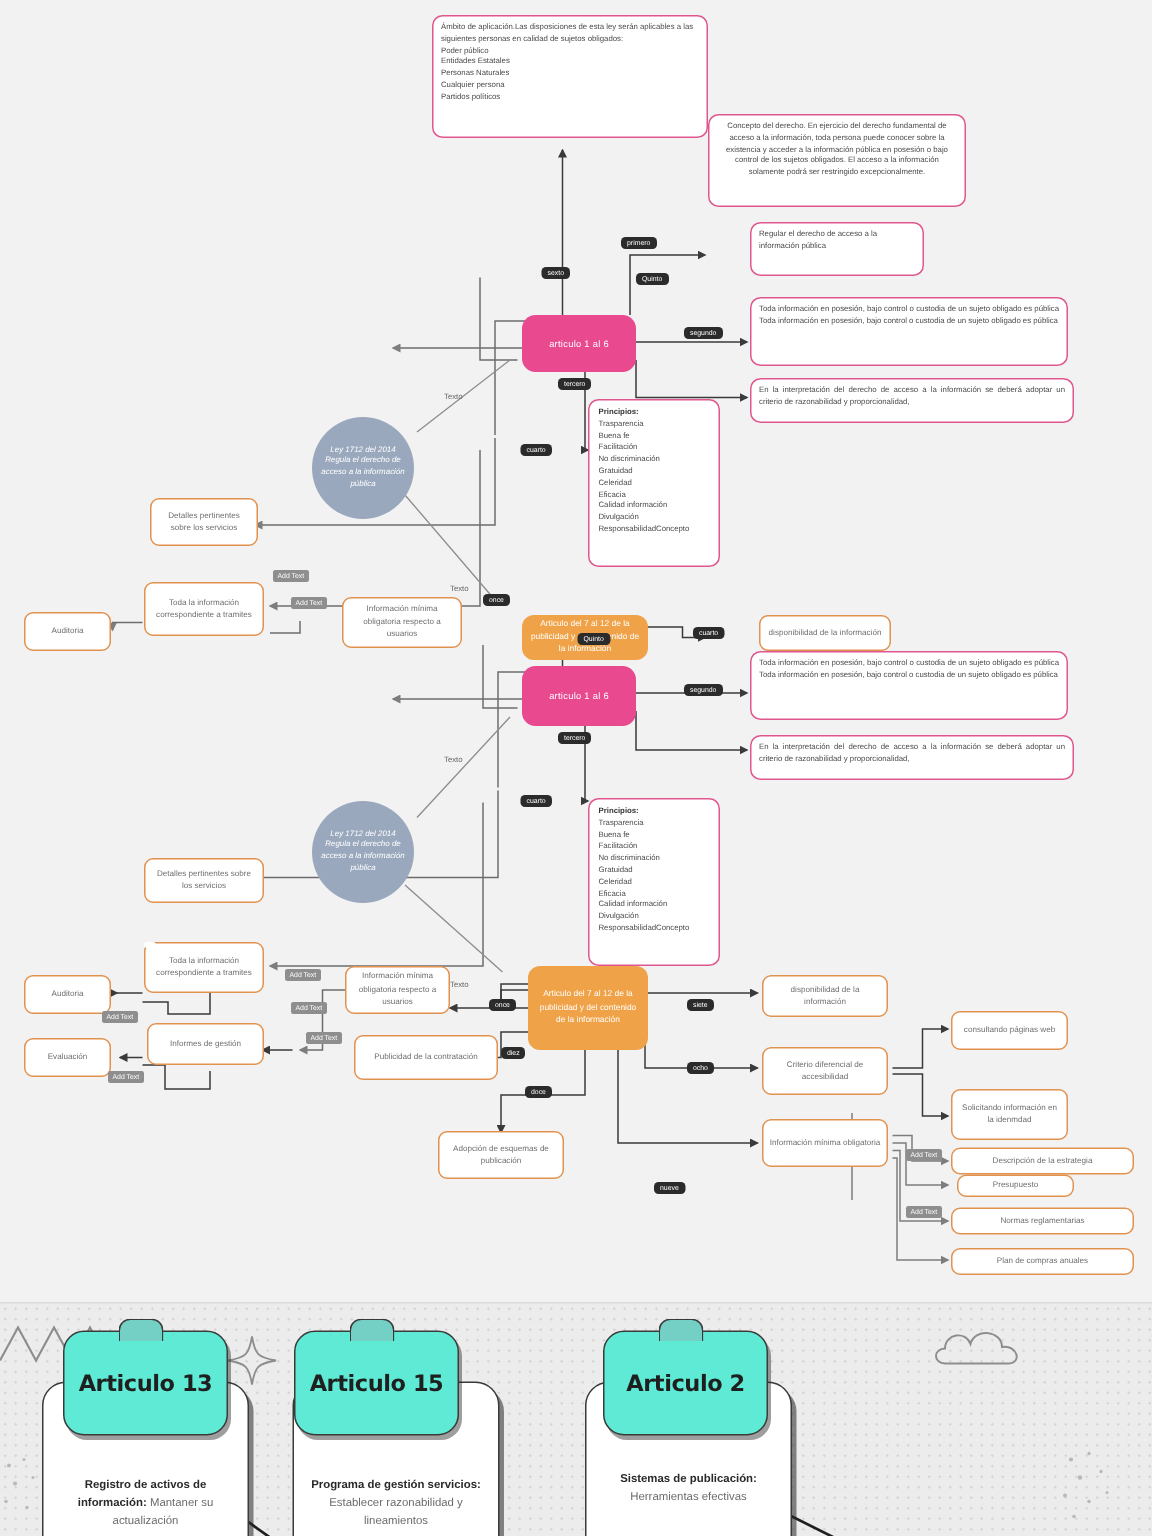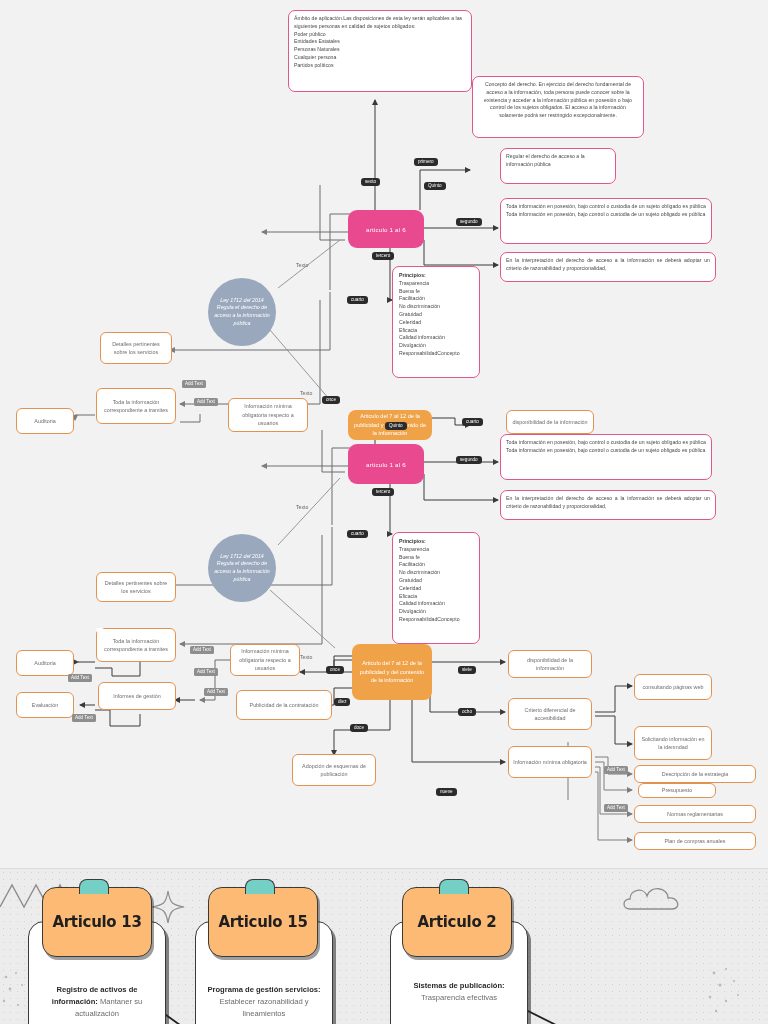--- a/index.html
+++ b/index.html
@@ -66,21 +66,21 @@
     position:absolute;left:0;top:0;right:0;bottom:0;
     background-image:radial-gradient(#d2d2d2 0.8px, transparent 0.9px);
     background-size:7px 7px;
   }
   .card{
     position:absolute;width:136px;height:118px;background:#fff;
     border:1.6px solid #3a3a3a;border-radius:16px;
     box-shadow:3px 4px 0 rgba(40,40,40,.55);
   }
   .tag{
-    position:absolute;width:108px;height:68px;background:#fdba74;
+    position:absolute;width:108px;height:68px;background:#5eead4;
     border:1.6px solid #3a3a3a;border-radius:14px;
     box-shadow:2px 3px 0 rgba(40,40,40,.45);
     display:flex;align-items:center;justify-content:center;
     color:#1f1f1f;font-family:"DejaVu Sans",sans-serif;font-weight:bold;
     font-size:15px;letter-spacing:-.3px;
   }
   .tag:before{
     content:"";position:absolute;left:36px;top:-9px;width:28px;height:14px;
     background:#74d0c4;border:1.6px solid #3a3a3a;border-bottom:none;
     border-radius:8px 8px 0 0;
@@ -409,25 +409,25 @@
   </div>
   <div class="tag" style="left:42px;top:18px;">
     <span>Articulo 13</span>
   </div>
 
   <div class="card" style="left:195px;top:52px;">
     <div class="cardtext">
       <b>Programa de gestión servicios:</b><span> Establecer razonabilidad y lineamientos</span>
     </div>
   </div>
-  <div class="tag" style="left:208px;top:18px;">
+  <div class="tag" style="left:196px;top:18px;">
     <span>Articulo 15</span>
   </div>
 
   <div class="card" style="left:390px;top:52px;">
     <div class="cardtext" style="top:58px;">
-      <b>Sistemas de publicación:</b><span> Trasparencia efectivas</span>
+      <b>Sistemas de publicación:</b><span> Herramientas efectivas</span>
     </div>
   </div>
   <div class="tag" style="left:402px;top:18px;">
     <span>Articulo 2</span>
   </div>
 </div>
 
 </body></html>

